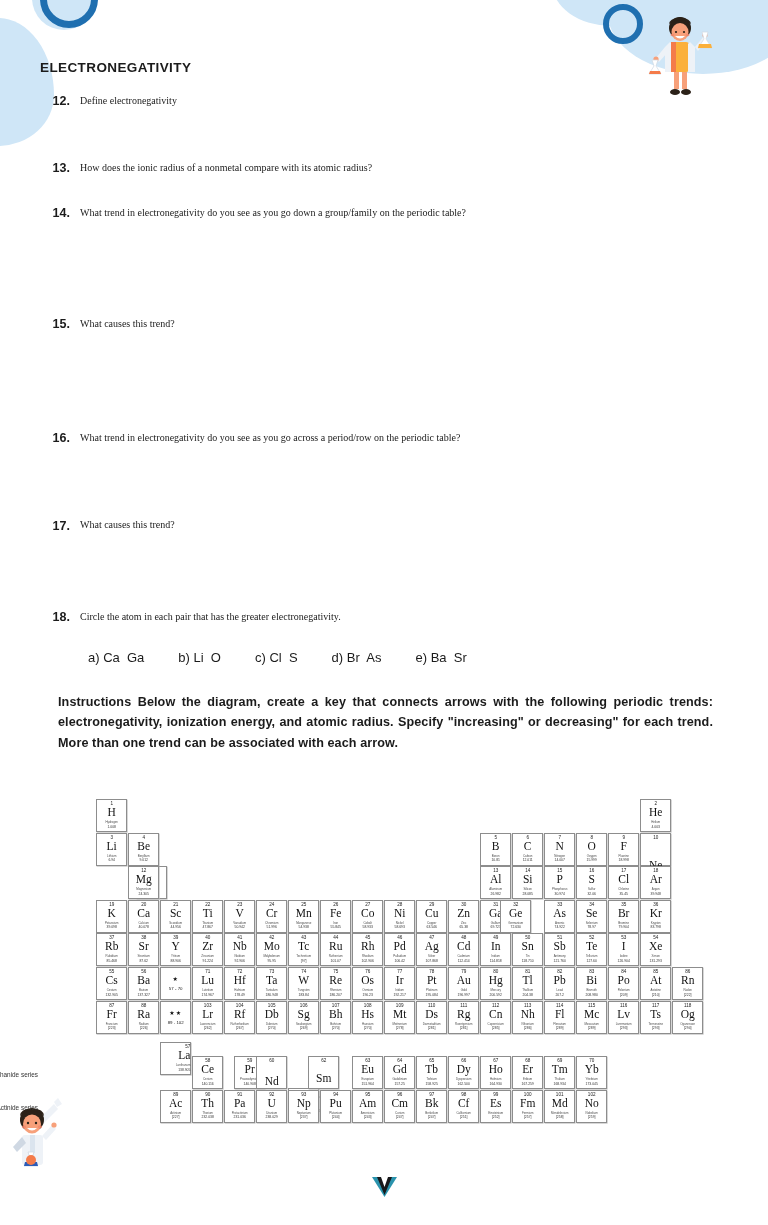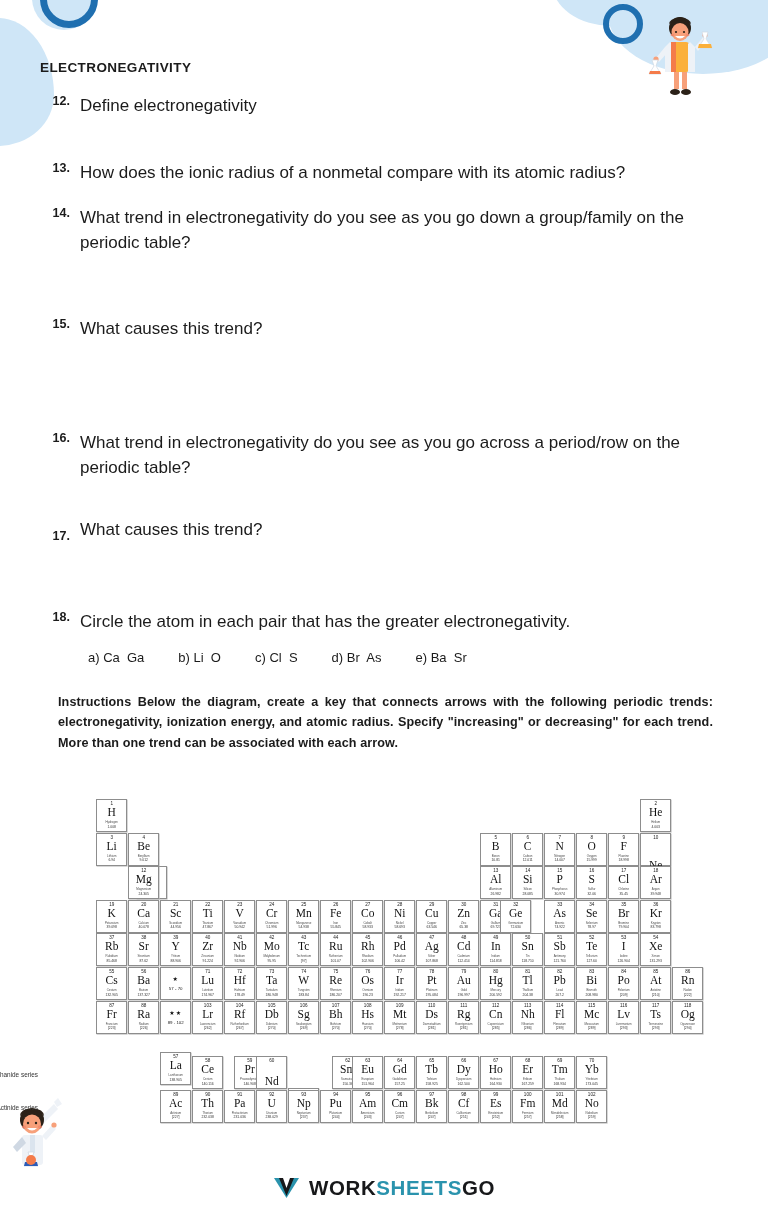--- a/index.html
+++ b/index.html
@@ -44,21 +44,21 @@
   .page{position:relative;z-index:3;}
   #section-title{
     position:absolute;left:40px;top:60px;
     font-size:13.5px;font-weight:bold;letter-spacing:.4px;
   }
   .qrow{position:absolute;display:flex;}
   .qnum{
     font-size:12.5px;font-weight:bold;width:26px;flex:none;
     text-align:right;padding-right:10px;
   }
-  .qtext{font-size:17px;line-height:1.45;max-width:610px;}
+  .qtext{font-size:10px;line-height:1.45;max-width:610px;font-family:Liberation Serif, serif;}
 
   #q12{left:44px;top:94px;}
   #q13{left:44px;top:161px;}
   #q14{left:44px;top:206px;}
   #q15{left:44px;top:317px;}
   #q16{left:44px;top:431px;}
   #q17{left:44px;top:518px;align-items:flex-end;}
   #q18{left:44px;top:610px;}
 
   #pair-list{
@@ -757,21 +757,21 @@
           <div class="psym">Ts</div>
           <div class="pname">Tennessine</div>
           <div class="pmass">[293]</div>
         </div>
         <div class="pcell" style="left: 576px; top: 201.6px;">
           <div class="pnum">118</div>
           <div class="psym">Og</div>
           <div class="pname">Oganesson</div>
           <div class="pmass">[294]</div>
         </div>
-        <div class="pcell" style="left: 64px; top: 253px;">
+        <div class="pcell" style="left: 64px; top: 243px; align-items: flex-end;">
           <div class="pnum">57</div>
           <div class="psym">La</div>
           <div class="pname">Lanthanum</div>
           <div class="pmass">138.905</div>
         </div>
         <div class="pcell" style="left: 96px; top: 257.2px;">
           <div class="pnum">58</div>
           <div class="psym">Ce</div>
           <div class="pname">Cerium</div>
           <div class="pmass">140.116</div>
@@ -787,21 +787,21 @@
           <div class="psym">Nd</div>
           <div class="pname">Neodymium</div>
           <div class="pmass">144.242</div>
         </div>
         <div class="pcell" style="left: 192px; top: 257.2px; margin-top: 32px;">
           <div class="pnum">61</div>
           <div class="psym">Pm</div>
           <div class="pname">Promethium</div>
           <div class="pmass">[145]</div>
         </div>
-        <div class="pcell" style="left: 236px; top: 257.2px;">
+        <div class="pcell" style="left: 212px; top: 257.2px; gap: 9px;">
           <div class="pnum">62</div>
           <div class="psym">Sm</div>
           <div class="pname">Samarium</div>
           <div class="pmass">150.36</div>
         </div>
         <div class="pcell" style="left: 256px; top: 257.2px;">
           <div class="pnum">63</div>
           <div class="psym">Eu</div>
           <div class="pname">Europium</div>
           <div class="pmass">151.964</div>
@@ -944,18 +944,15 @@
   </div>
 
   <div class="series-label-abs" id="lanth-label">*Lanthanide series</div>
   <div class="series-label-abs" id="actin-label">**Actinide series</div>
 
   <div id="footer-logo">
     <svg id="logo-mark" viewBox="0 0 27 22">
       <path d="M1 1 L7 1 L13.5 17 L20 1 L26 1 L13.5 21 Z" fill="#2a93ad"></path>
       <path d="M6 1 L10 1 L13.5 11 L17 1 L21 1 L13.5 19 Z" fill="#17181a"></path>
     </svg>
-    <div id="logo-text">
-      <span class="lt-dark">WORK</span><span class="lt-teal">SHEETS</span><span class="lt-dark">GO</span>
-    </div>
   </div>
 
 </div>
 
 </body></html>

